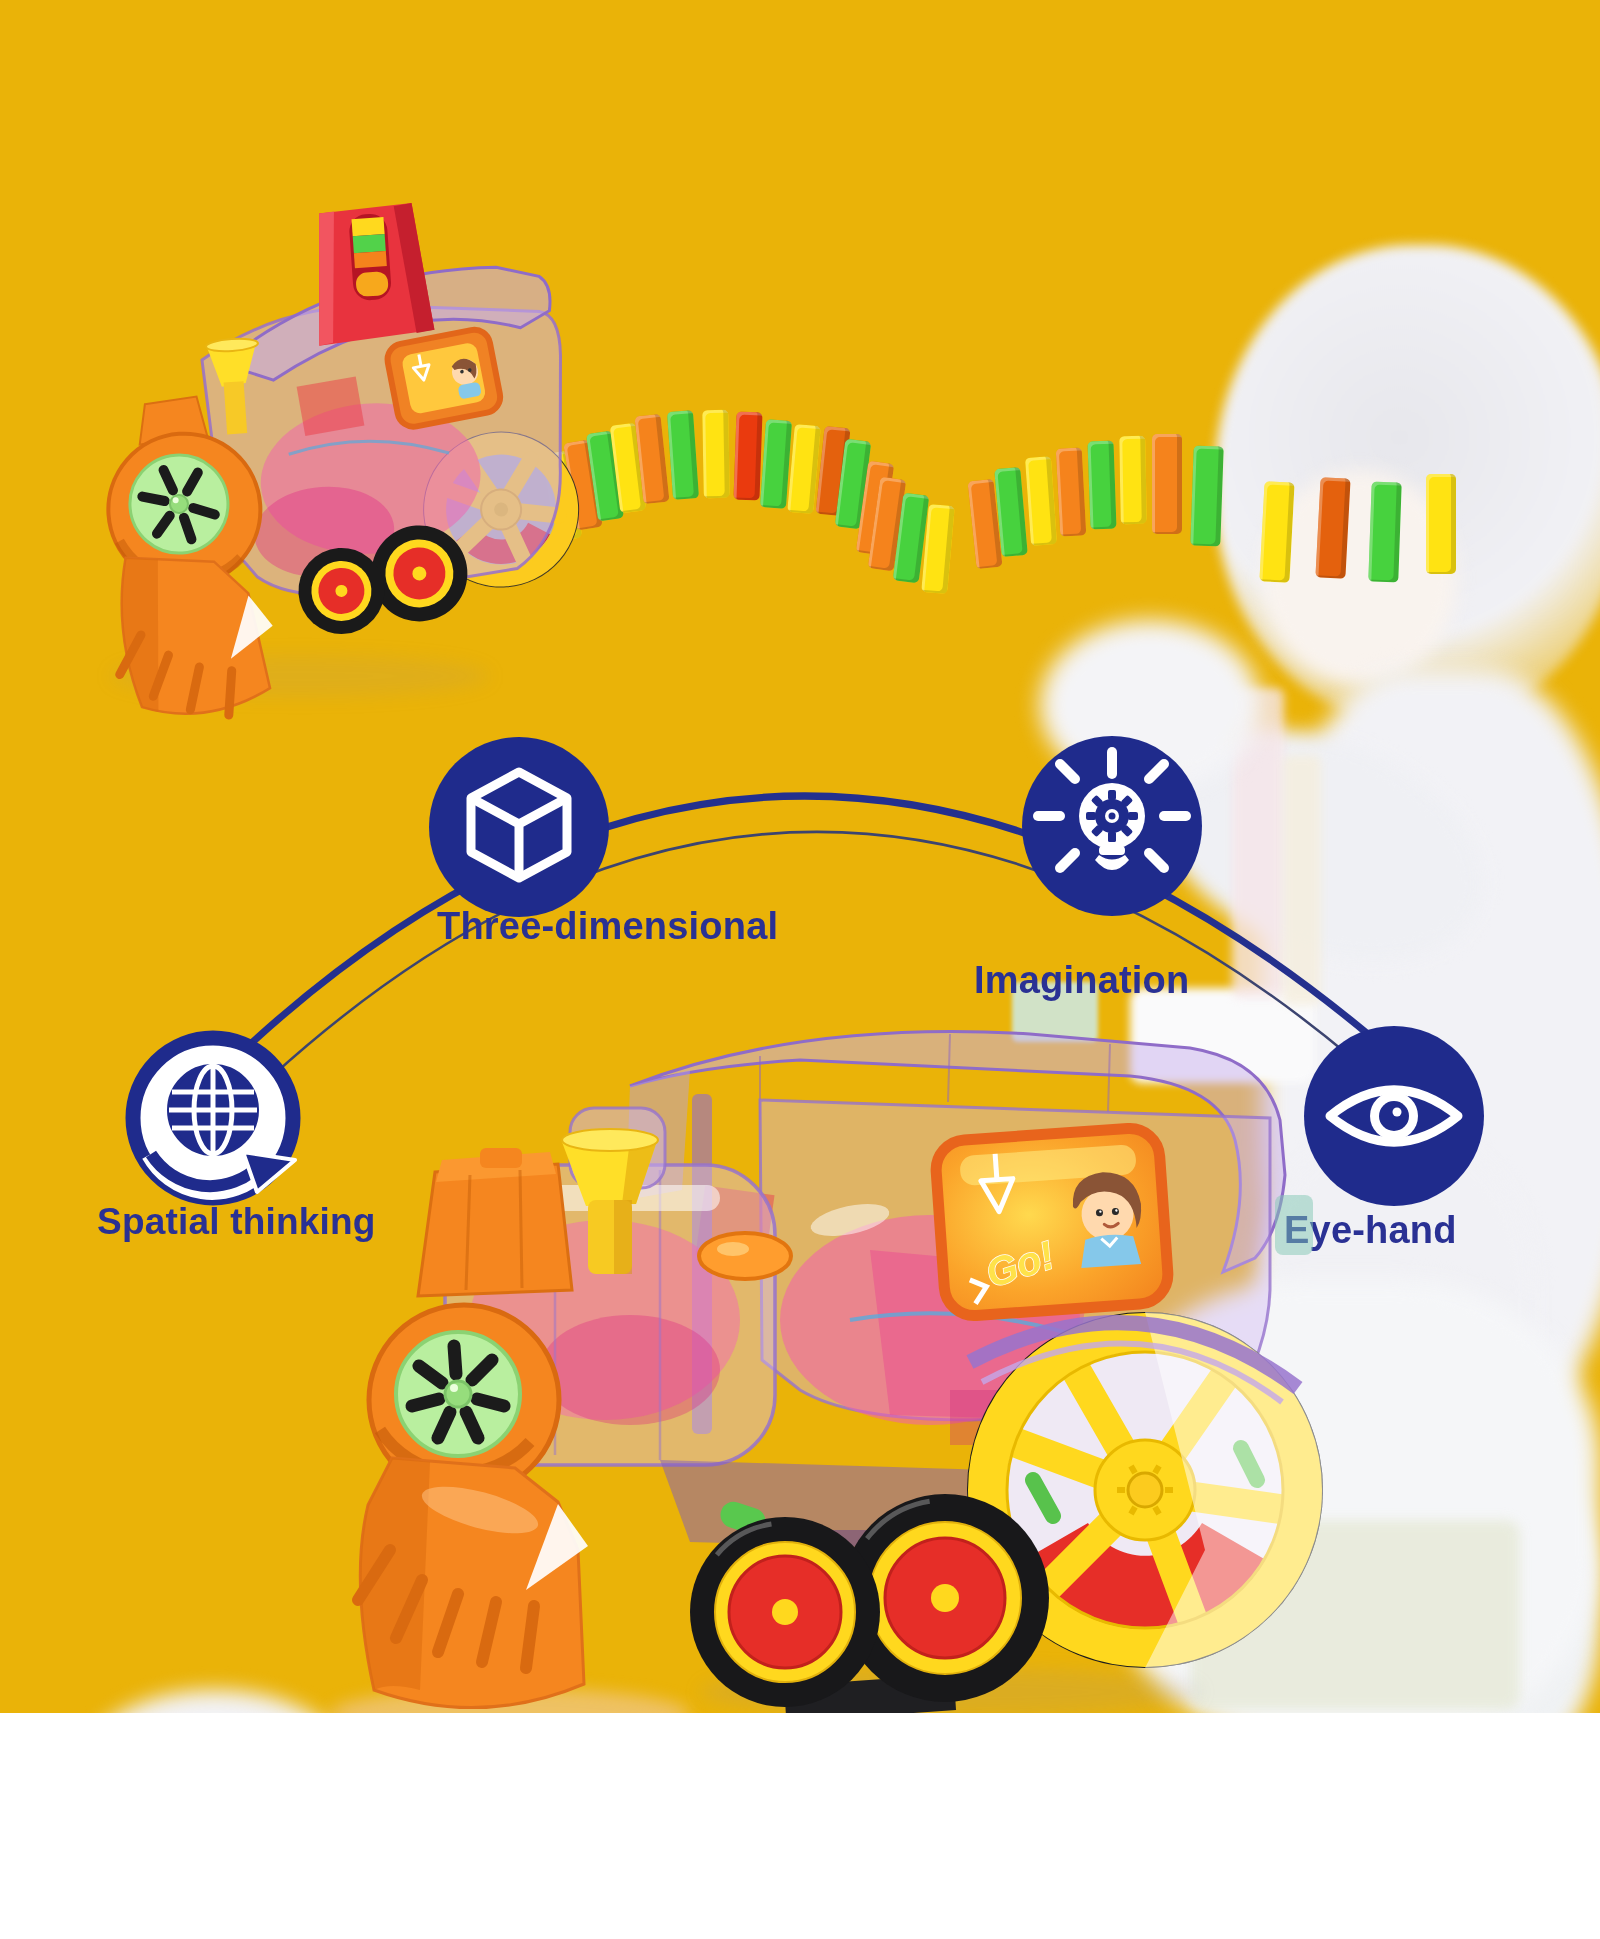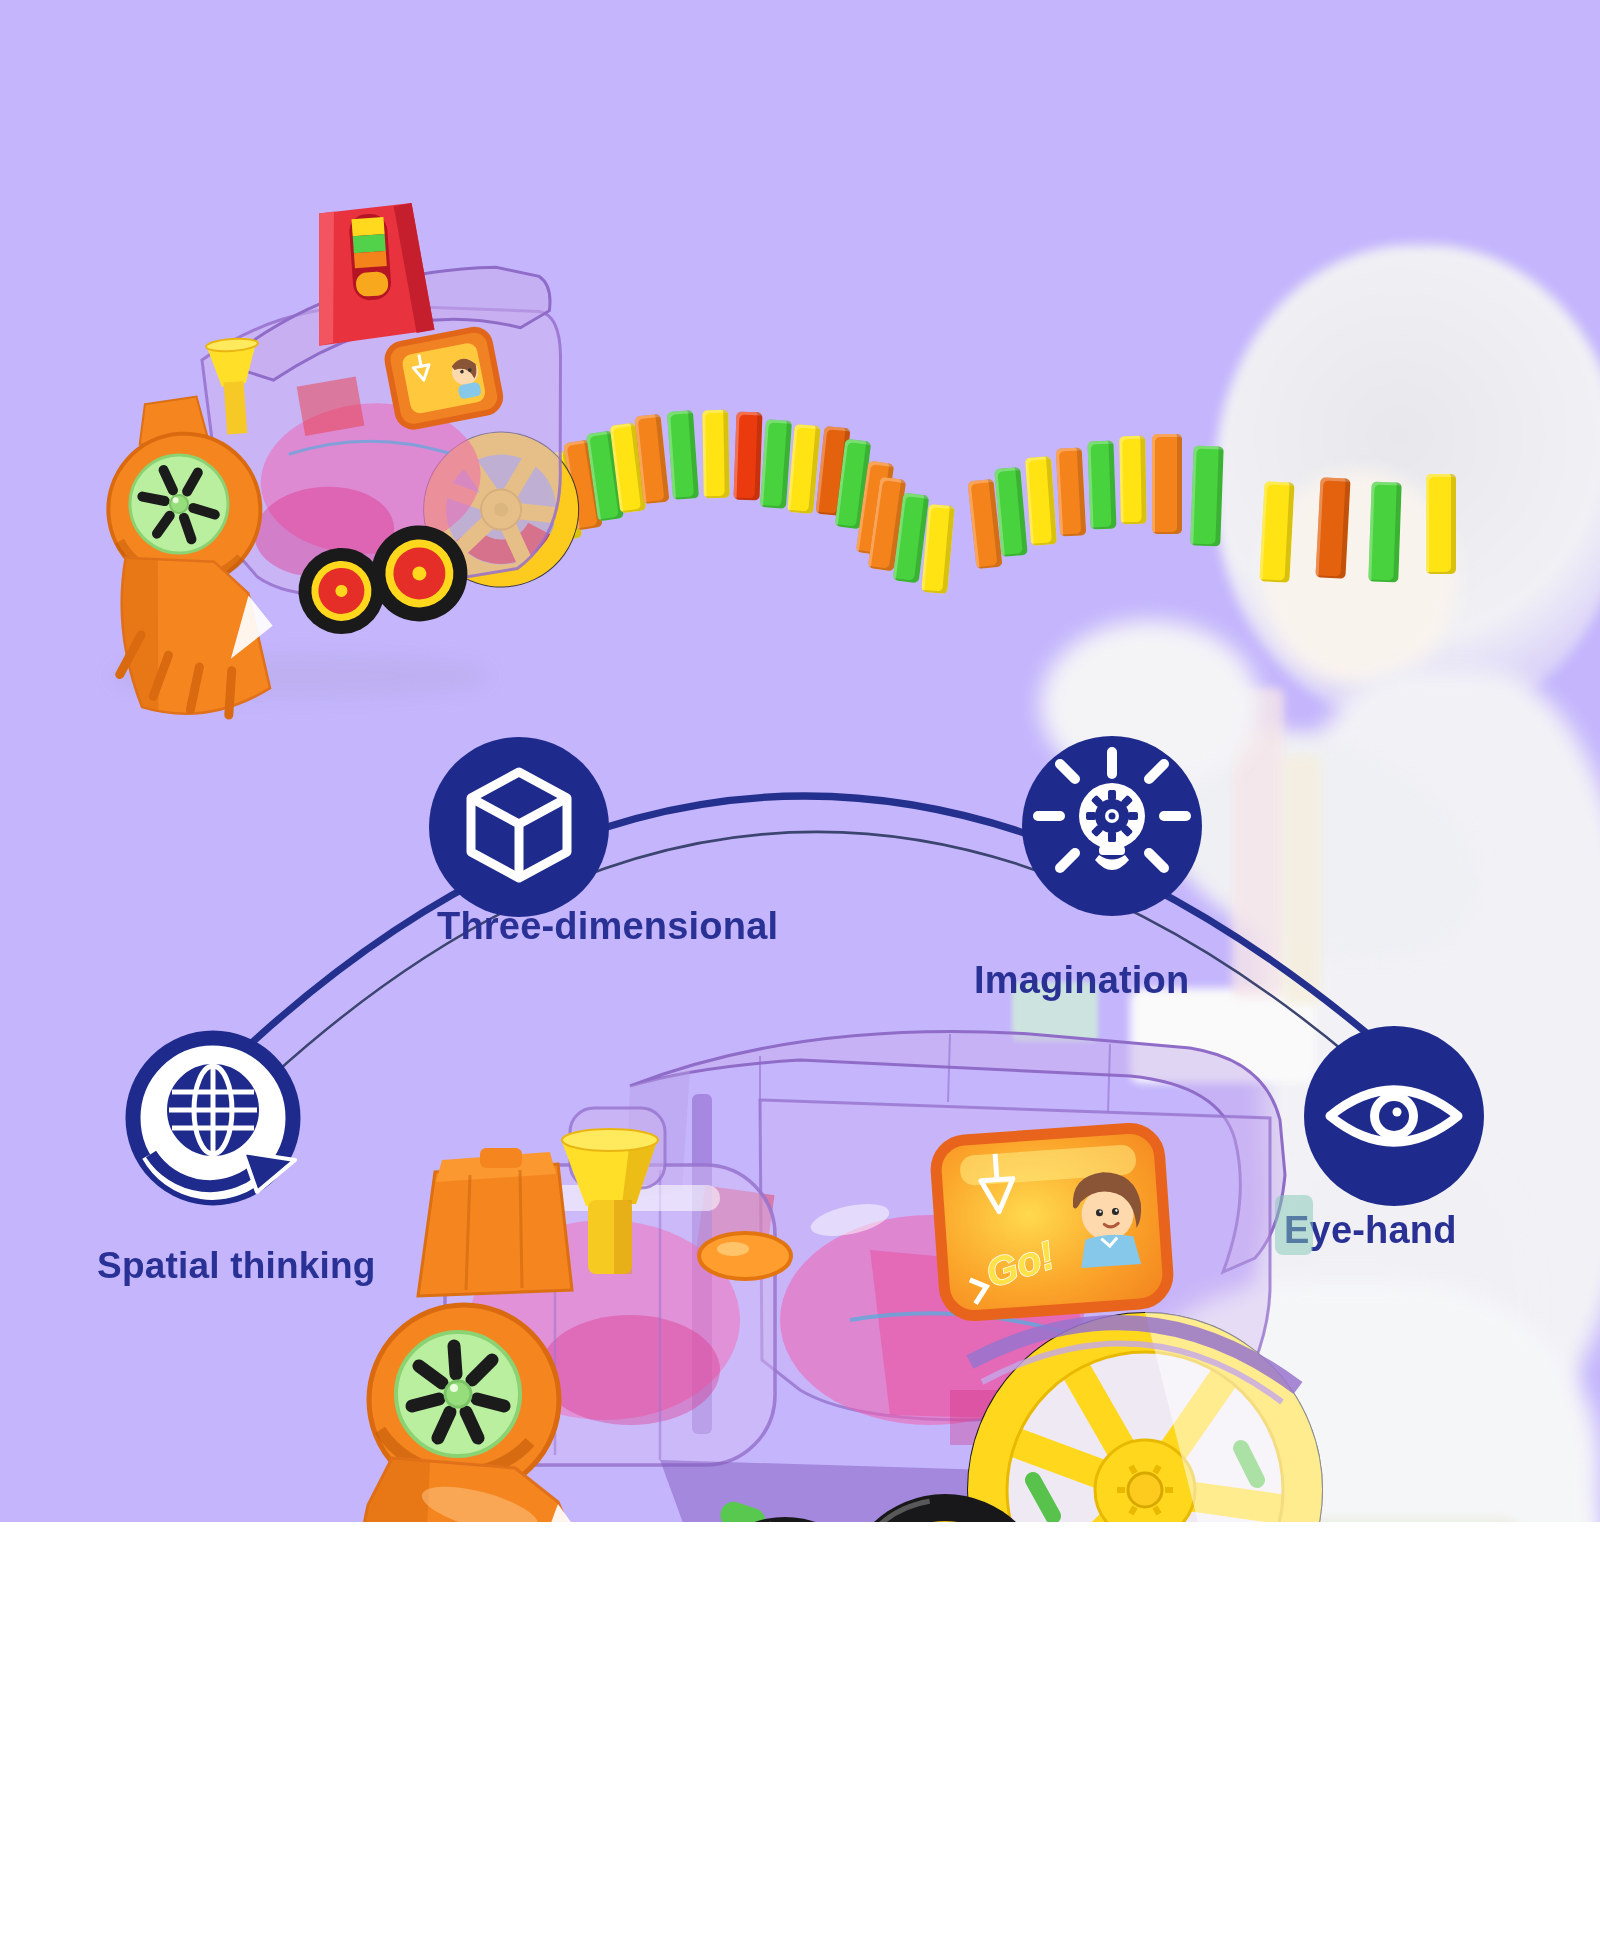--- a/index.html
+++ b/index.html
@@ -1,16 +1,16 @@
 <!DOCTYPE html>
 <html><head>
 <meta charset="utf-8">
 <style>
   html,body{margin:0;padding:0;background:#fff;}
-  #stage{position:relative;width:1600px;height:1522px;background:#c4b5fd;overflow:hidden;
+  #stage{position:relative;width:1600px;height:1713px;background:#eab308;overflow:hidden;
          font-family:"Liberation Sans",sans-serif;}
   .blob{position:absolute;pointer-events:none;}
   #dominoes{position:absolute;inset:0;}
   .domino{position:absolute;border-radius:5px;
           box-shadow: inset -5px -2px 0 rgba(0,0,0,.15), inset 3px 3px 0 rgba(255,255,255,.28);}
   .label{position:absolute;font-weight:bold;color:#2a3194;font-size:38px;line-height:60px;
          letter-spacing:.2px;white-space:nowrap;}
   svg{position:absolute;overflow:visible;}
 </style>
 </head>
@@ -252,21 +252,21 @@
       <circle cx="3" cy="-4" r="4.5" fill="#ffffff"></circle>
     </g>
   </svg>
 
   <div class="label" style="left:437px;top:896px;">
     <div>Three-dimensional</div>
   </div>
   <div class="label" style="left:974px;top:950px;">
     <div>Imagination</div>
   </div>
-  <div class="label" style="left:97px;top:1236px;font-size:37px;text-align:right;">
+  <div class="label" style="left:97px;top:1192px;font-size:37px;text-align:right;">
     <div>Spatial thinking</div>
   </div>
   <div class="label" style="left:1284px;top:1200px;">
     <div>Eye-hand</div>
   </div>
 
   <svg style="left:330px;top:990px;" width="1120" height="760" viewBox="0 0 1120 760">
     <defs>
       <radialGradient id="stkGrad" cx="40%" cy="45%" r="80%">
         <stop offset="0%" stop-color="#ffd94e"></stop>

